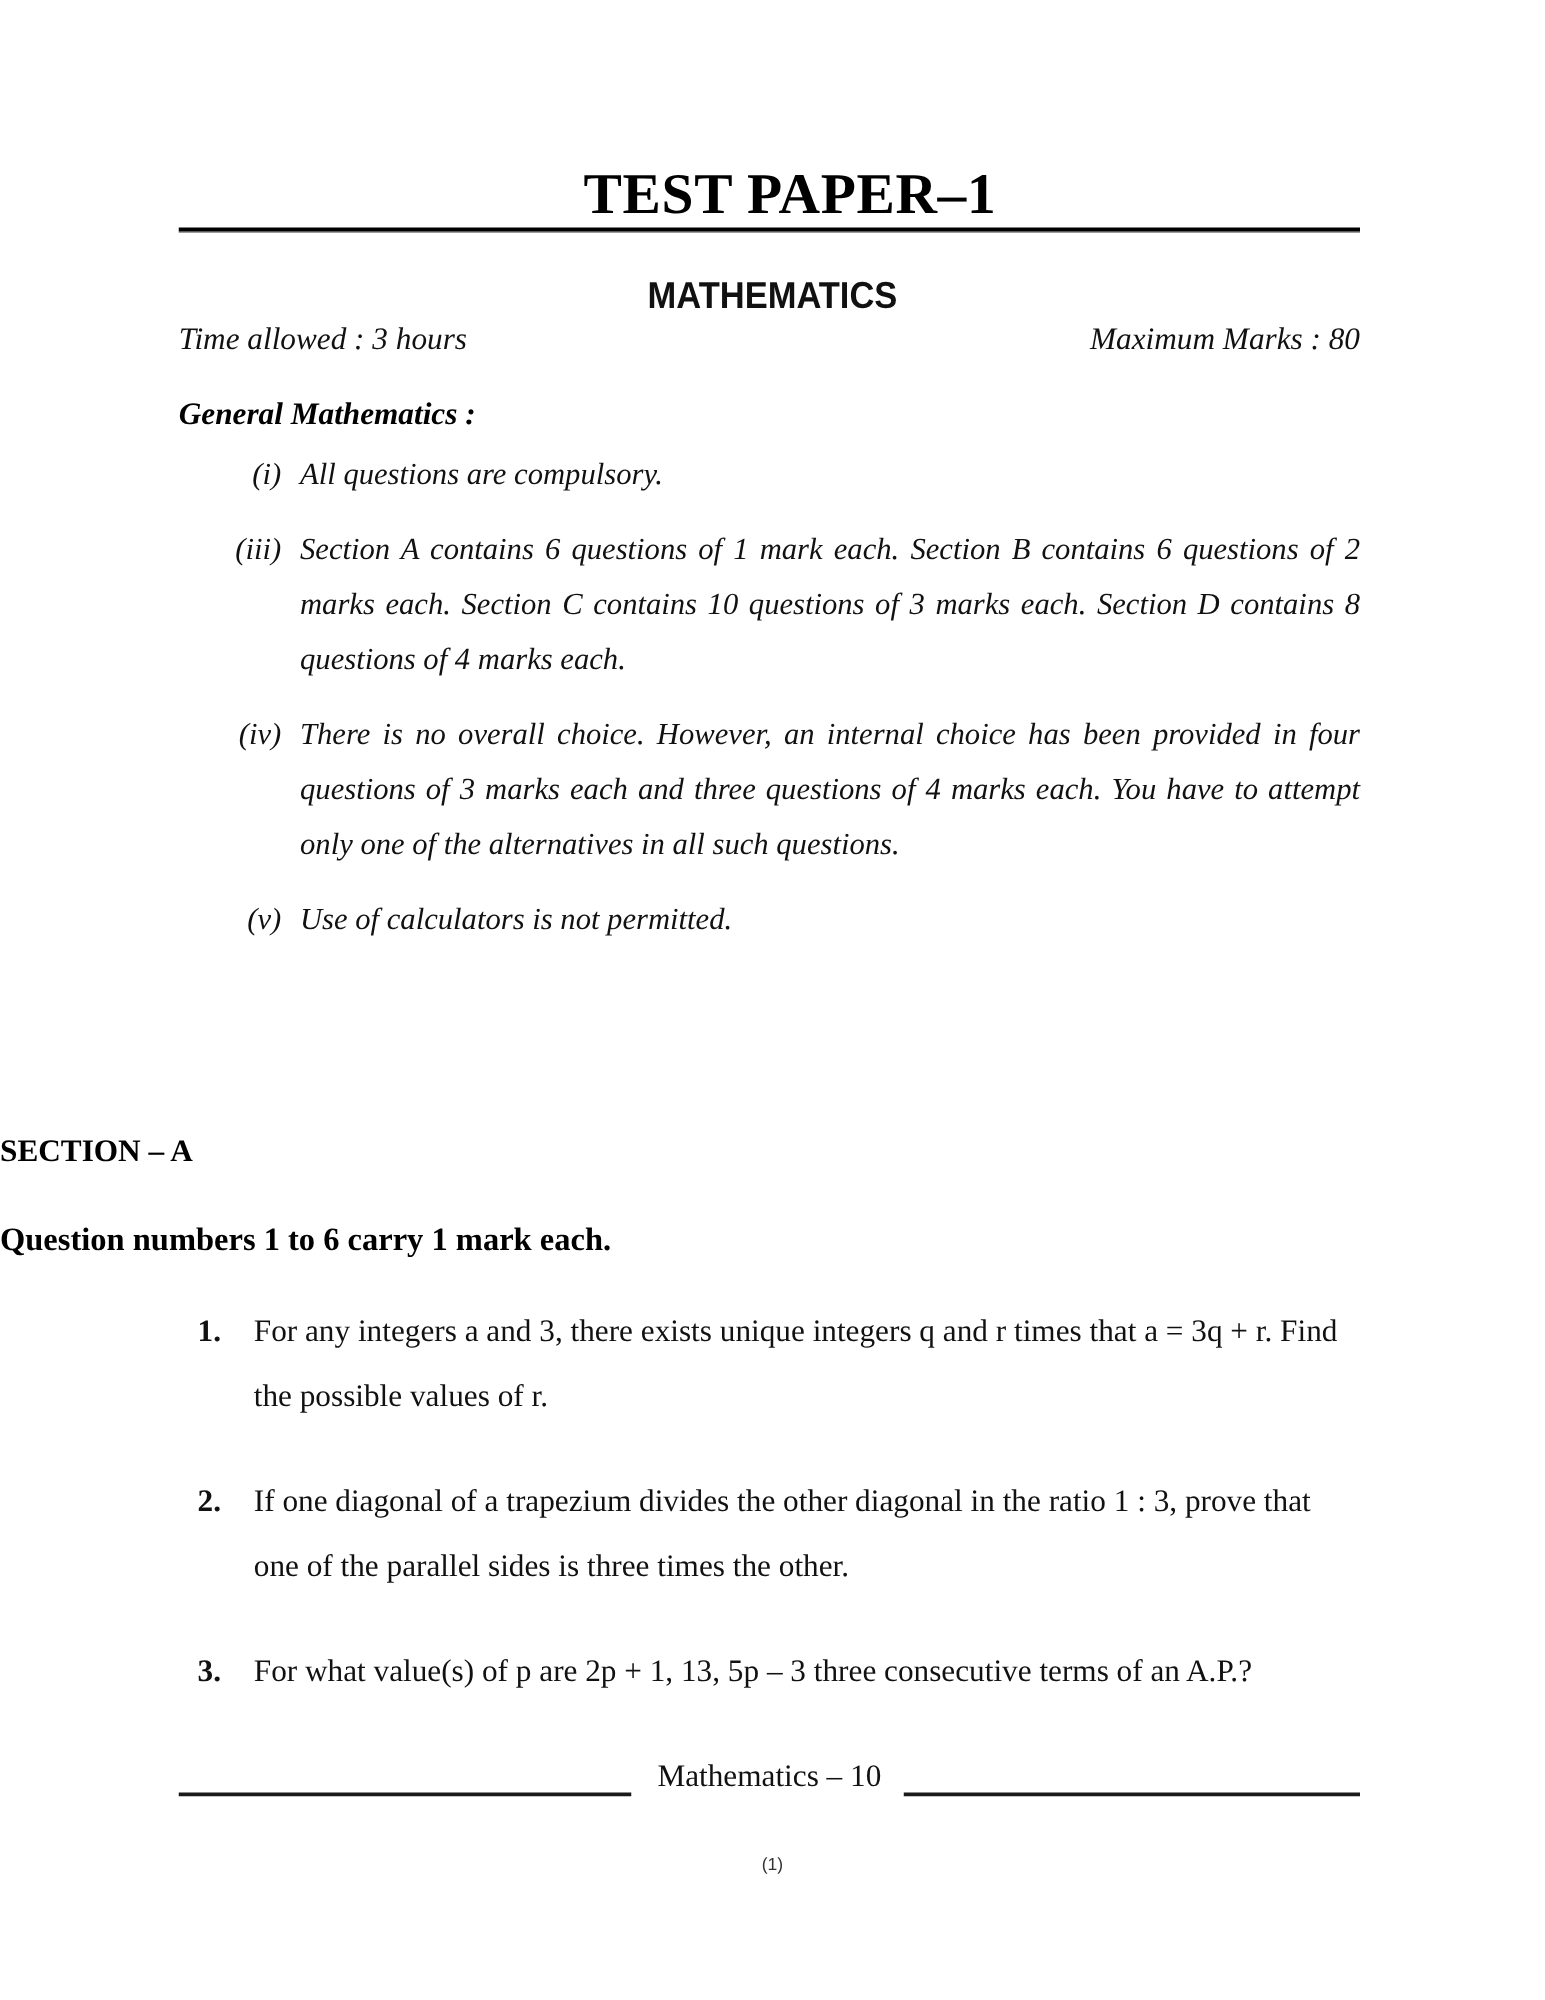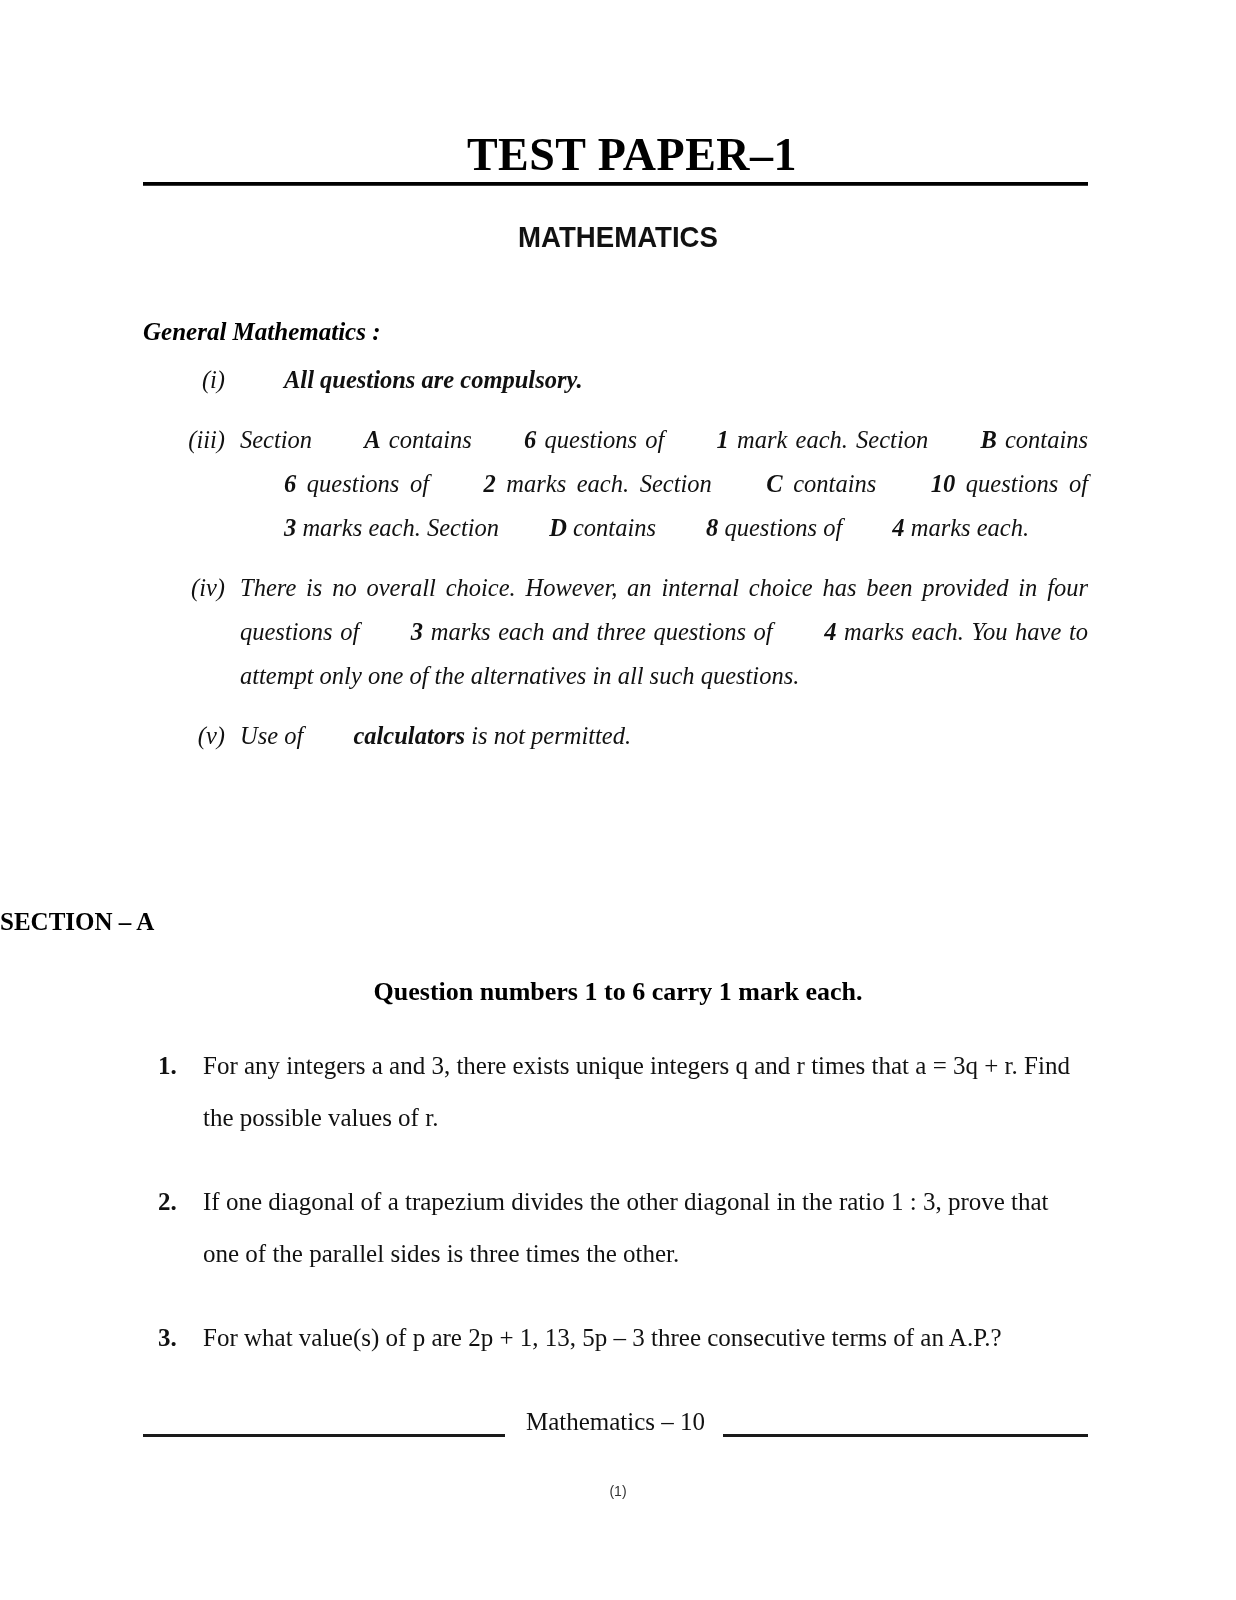--- a/index.html
+++ b/index.html
@@ -100,41 +100,40 @@
   .ins-item.last { text-align: left; }
   .ins-marker {
     position: absolute;
     left: 0;
     top: 0;
     width: 82px;
     text-align: right;
     font-style: italic;
   }
   .ins-text b {
-    font-weight: bold;
-    font-style: italic;
-    margin-left: 44px;
+    font-weight: normal;
+    font-style: italic;
   }
 
   
   .section-heading {
     position: absolute;
     left: 0; right: 0;
     top: 908px;
     text-align: left;
     font-family: "Liberation Serif", "DejaVu Serif", serif;
     font-weight: bold;
     font-size: 25px;
     color: #000;
   }
   .section-note {
     position: absolute;
     left: 0; right: 0;
     top: 977px;
-    text-align: center;
+    text-align: left;
     font-family: "Liberation Serif", "DejaVu Serif", serif;
     font-weight: bold;
     font-size: 26px;
     color: #000;
   }
 
   
   .questions {
     position: absolute;
     left: 158px;
@@ -198,20 +197,24 @@
 </style>
 </head>
 <body>
 
 <div class="page">
 
   <div class="paper-title">TEST PAPER–1</div>
   <div class="title-rule"></div>
   <div class="subject-title">MATHEMATICS</div>
 
+  <div class="meta-row">
+    <span class="meta-left">Time allowed : 3 hours</span>
+    <span class="meta-right">Maximum Marks : 80</span>
+  </div>
 
   <div class="gi-heading">General Mathematics :</div>
 
   <div class="instructions">
     <div class="ins-item">
       <span class="ins-marker">(i)</span>
       <span class="ins-text"><b>All questions are compulsory.</b></span>
     </div>
     <div class="ins-item">
       <span class="ins-marker">(iii)</span>

